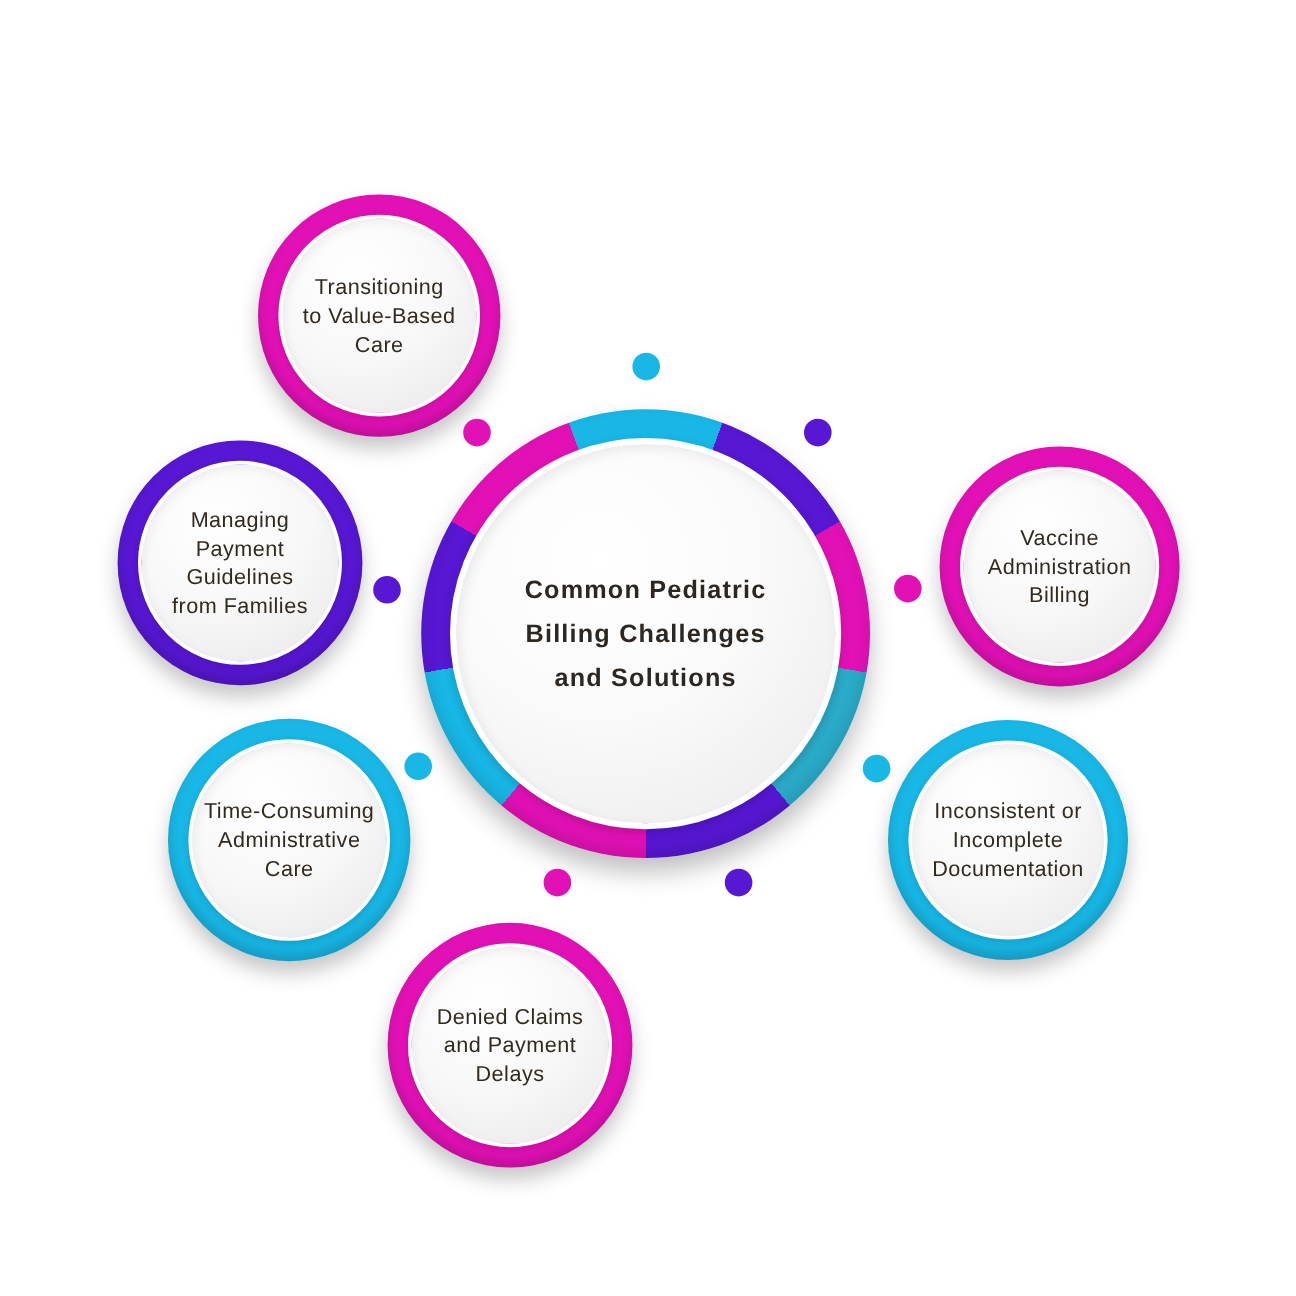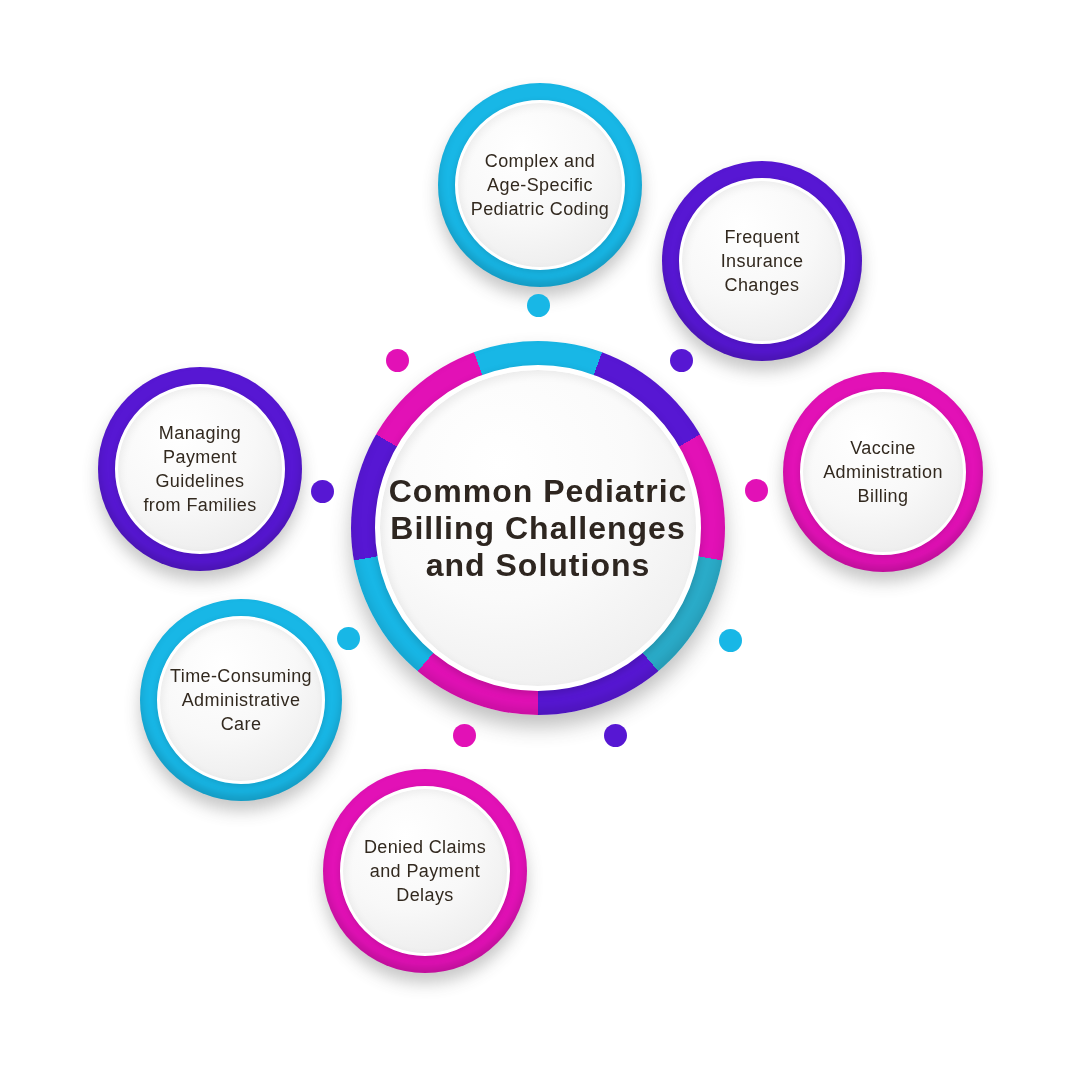--- a/index.html
+++ b/index.html
@@ -26,21 +26,21 @@
     background: radial-gradient(circle at 38% 30%, #ffffff 0%, #fafafa 45%, #e9e9e9 100%);
     box-shadow: inset 3px 4px 10px rgba(0,0,0,0.07), 0 3px 8px rgba(0,0,0,0.18);
     display: flex;
     align-items: center;
     justify-content: center;
   }
   .center-title {
     margin: 0;
     white-space: pre-line;
     text-align: center;
-    font-size: 32px;
+    font-size: 21px;
     line-height: 37px;
     font-weight: 700;
     letter-spacing: 1px;
     color: #2e2620;
   }
 
   
   .sat {
     position: absolute;
     border-radius: 50%;
@@ -78,44 +78,37 @@
 
 <div class="canvas" id="canvas">
   <div class="center-circle" id="center-circle" style="left: 351px; top: 341px; width: 374px; height: 374px; background: conic-gradient(from -20deg, rgb(24, 183, 230) 0deg, rgb(24, 183, 230) 40deg, rgb(87, 23, 211) 40deg, rgb(87, 23, 211) 80deg, rgb(226, 17, 182) 80deg, rgb(226, 17, 182) 120deg, rgb(42, 171, 200) 120deg, rgb(42, 171, 200) 160deg, rgb(87, 23, 211) 160deg, rgb(87, 23, 211) 200deg, rgb(226, 17, 182) 200deg, rgb(226, 17, 182) 240deg, rgb(24, 183, 230) 240deg, rgb(24, 183, 230) 280deg, rgb(87, 23, 211) 280deg, rgb(87, 23, 211) 320deg, rgb(226, 17, 182) 320deg, rgb(226, 17, 182) 360deg);">
     <div class="center-inner">
       <h1 class="center-title">Common Pediatric
 Billing Challenges
 and Solutions</h1>
     </div>
   </div>
 
-<div class="sat" style="left: 438px; top: 83px; width: 204px; height: 204px; background: rgb(24, 183, 230);">
-      <div class="sat-inner">
-        <div class="sat-label">Complex and
-Age-Specific
-Pediatric Coding</div>
-      </div>
-    </div>
     <div class="dot" style="width: 23px; height: 23px; left: 526.5px; top: 293.5px; background: rgb(24, 183, 230);"></div>
-    <div class="sat" style="left: 662px; top: 161px; width: 200px; height: 200px; background: rgb(87, 23, 211);">
-      <div class="sat-inner">
-        <div class="sat-label">Frequent
-Insurance
-Changes</div>
-      </div>
-    </div>
     <div class="dot" style="width: 23px; height: 23px; left: 669.5px; top: 348.5px; background: rgb(87, 23, 211);"></div>
     <div class="sat" style="left: 783px; top: 372px; width: 200px; height: 200px; background: rgb(226, 17, 182);">
       <div class="sat-inner">
         <div class="sat-label">Vaccine
 Administration
 Billing</div>
       </div>
     </div>
     <div class="dot" style="width: 23px; height: 23px; left: 744.5px; top: 478.5px; background: rgb(226, 17, 182);"></div>
+    <div class="sat" style="left: 740px; top: 600px; width: 200px; height: 200px; background: rgb(24, 183, 230);">
+      <div class="sat-inner">
+        <div class="sat-label">Inconsistent or
+Incomplete
+Documentation</div>
+      </div>
+    </div>
     <div class="dot" style="width: 23px; height: 23px; left: 718.5px; top: 628.5px; background: rgb(24, 183, 230);"></div>
     <div class="dot" style="width: 23px; height: 23px; left: 603.5px; top: 723.5px; background: rgb(87, 23, 211);"></div>
     <div class="sat" style="left: 323px; top: 769px; width: 204px; height: 204px; background: rgb(226, 17, 182);">
       <div class="sat-inner">
         <div class="sat-label">Denied Claims
 and Payment
 Delays</div>
       </div>
     </div>
     <div class="dot" style="width: 23px; height: 23px; left: 452.5px; top: 723.5px; background: rgb(226, 17, 182);"></div>
@@ -129,14 +122,21 @@
     <div class="dot" style="width: 23px; height: 23px; left: 336.5px; top: 626.5px; background: rgb(24, 183, 230);"></div>
     <div class="sat" style="left: 98px; top: 367px; width: 204px; height: 204px; background: rgb(87, 23, 211);">
       <div class="sat-inner">
         <div class="sat-label">Managing
 Payment
 Guidelines
 from Families</div>
       </div>
     </div>
     <div class="dot" style="width: 23px; height: 23px; left: 310.5px; top: 479.5px; background: rgb(87, 23, 211);"></div>
+    <div class="sat" style="left: 215px; top: 162px; width: 202px; height: 202px; background: rgb(226, 17, 182);">
+      <div class="sat-inner">
+        <div class="sat-label">Transitioning
+to Value-Based
+Care</div>
+      </div>
+    </div>
     <div class="dot" style="width: 23px; height: 23px; left: 385.5px; top: 348.5px; background: rgb(226, 17, 182);"></div>
   </div>
 
 </body></html>

